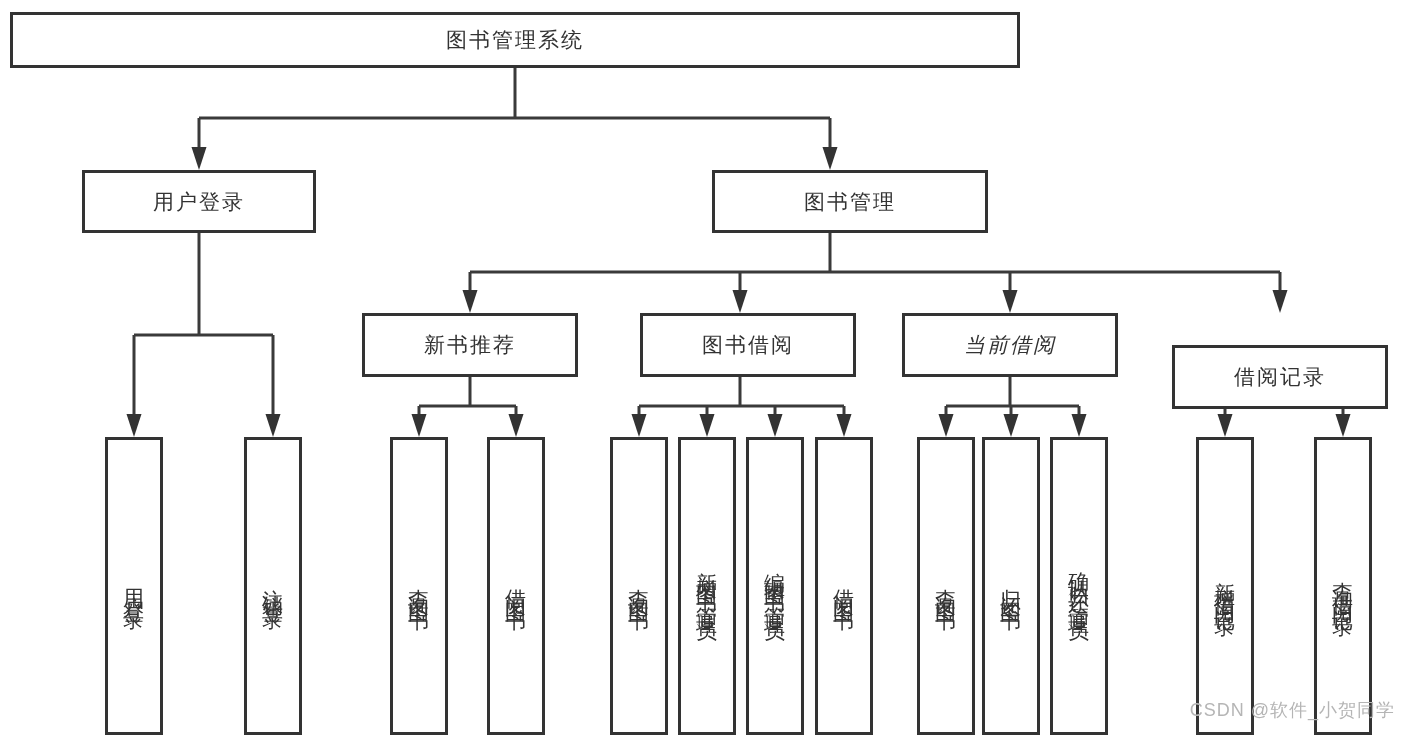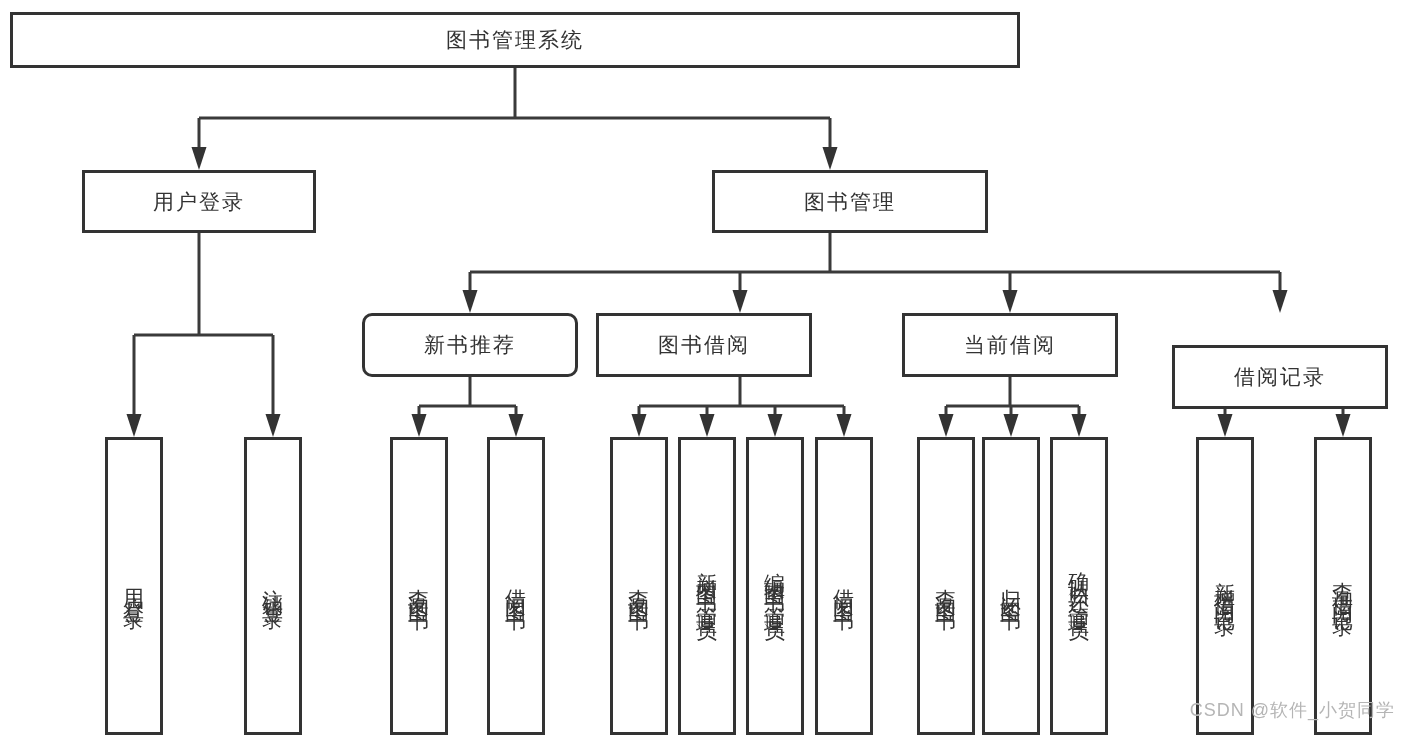--- a/index.html
+++ b/index.html
@@ -106,23 +106,23 @@
       <polygon class="arrow" points="1217.5,414 1232.5,414 1225,437"></polygon>
       <polygon class="arrow" points="1335.5,414 1350.5,414 1343,437"></polygon>
     </g>
   </svg>
 
   <div class="node root h">图书管理系统</div>
 
   <div class="node lvl2 h" style="left:82px; width:234px;">用户登录</div>
   <div class="node lvl2 h" style="left:712px; width:276px;">图书管理</div>
 
-  <div class="node lvl3 h" style="left:362px; width:216px;border-radius:10px;">新书推荐</div>
-  <div class="node lvl3 h" style="left:596px; width:216px;">图书借阅</div>
-  <div class="node lvl3 h" style="left:902px; width:216px;">当前借阅</div>
+  <div class="node lvl3 h" style="left:362px; width:216px;">新书推荐</div>
+  <div class="node lvl3 h" style="left:640px; width:216px;">图书借阅</div>
+  <div class="node lvl3 h" style="left:902px; width:216px;font-style:italic;">当前借阅</div>
   <div class="node lvl3 h" style="left:1172px; width:216px;margin-top:32px;">借阅记录</div>
 
   <div class="node leaf" style="left:105px;">
     <span class="vtext">用户登录</span>
   </div>
   <div class="node leaf" style="left:244px;">
     <span class="vtext">注销登录</span>
   </div>
 
   <div class="node leaf" style="left:390px;">

